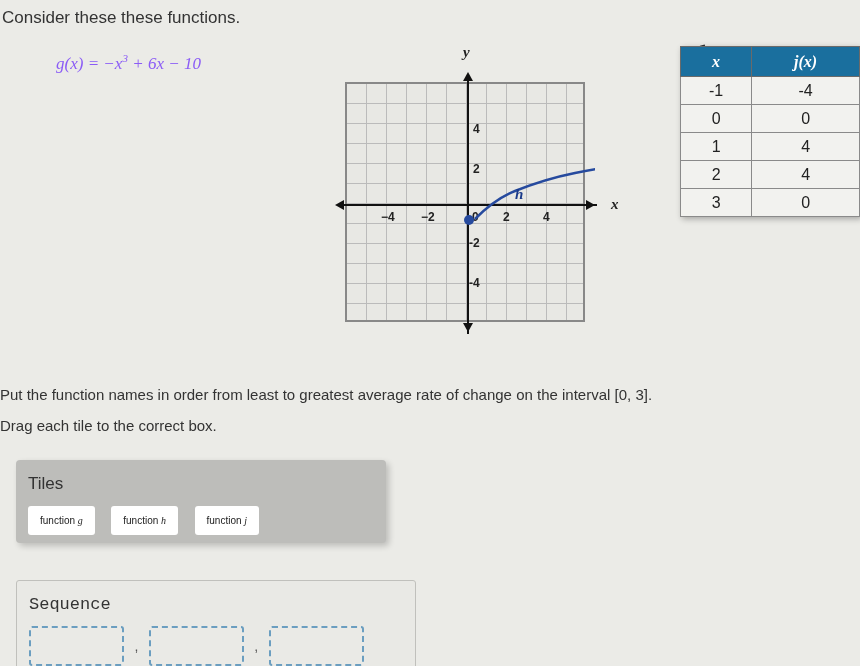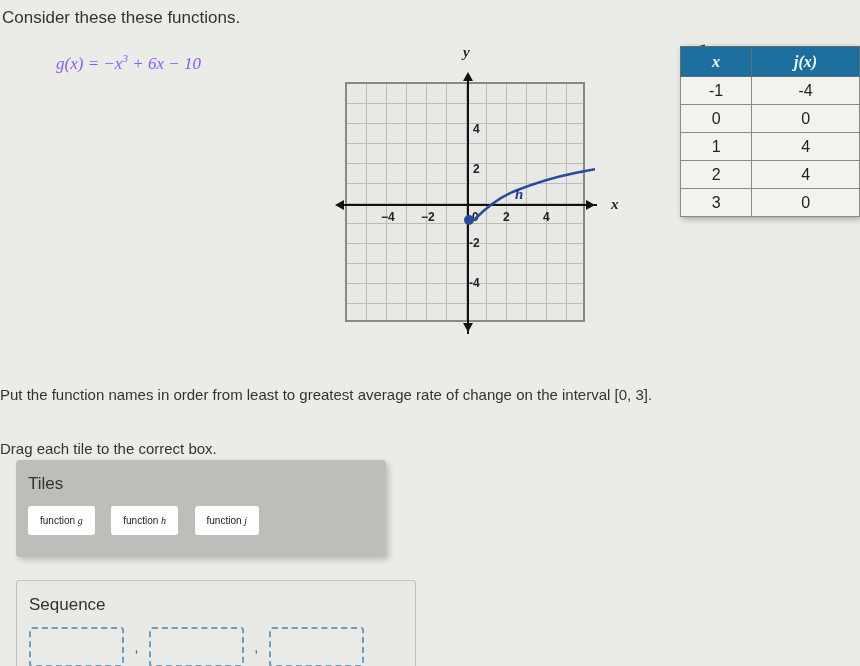--- a/index.html
+++ b/index.html
@@ -94,29 +94,29 @@
     transform: rotate(-15deg);
     pointer-events:none;
   }
   .instr {
     position:absolute;
     left:0px;
     font-size:15px;
     color:#333;
   }
   .instr.line1 { top:386px; }
-  .instr.line2 { top:440px; }
+  .instr.line2 { top:417px; }
   .tiles-panel {
     position:absolute;
     left:16px;
     top:460px;
     width: 370px;
     background:#bdbdba;
     border-radius:4px;
-    padding:14px 12px 22px 12px;
+    padding:14px 12px 8px 12px;
     box-shadow: 3px 3px 6px rgba(0,0,0,0.20);
   }
   .tiles-title {
     font-size:17px;
     color:#333;
     margin-bottom:12px;
   }
   .tile {
     display:inline-block;
     background:#fff;
@@ -131,21 +131,21 @@
   .sequence {
     position:absolute;
     left:16px;
     top:580px;
     width:400px;
     border:1px solid #c0c0bc;
     border-radius:3px;
     padding:14px 12px 6px 12px;
     background:#e9e9e5;
   }
-  .sequence-title { font-size:17px; color:#333; margin-bottom:12px;}
+  .sequence-title { font-size:17px; color:#333; margin-bottom:12px;font-family:Liberation Mono, monospace;}
   .dropslot {
     display:inline-block;
     width:95px; height:40px;
     border:2px dashed #6b9ec0;
     border-radius:3px;
     vertical-align:middle;
     background:#eaeae6;
   }
   .sep { display:inline-block; margin:0 6px; color:#555; font-size:14px; vertical-align:middle;}
 </style>

